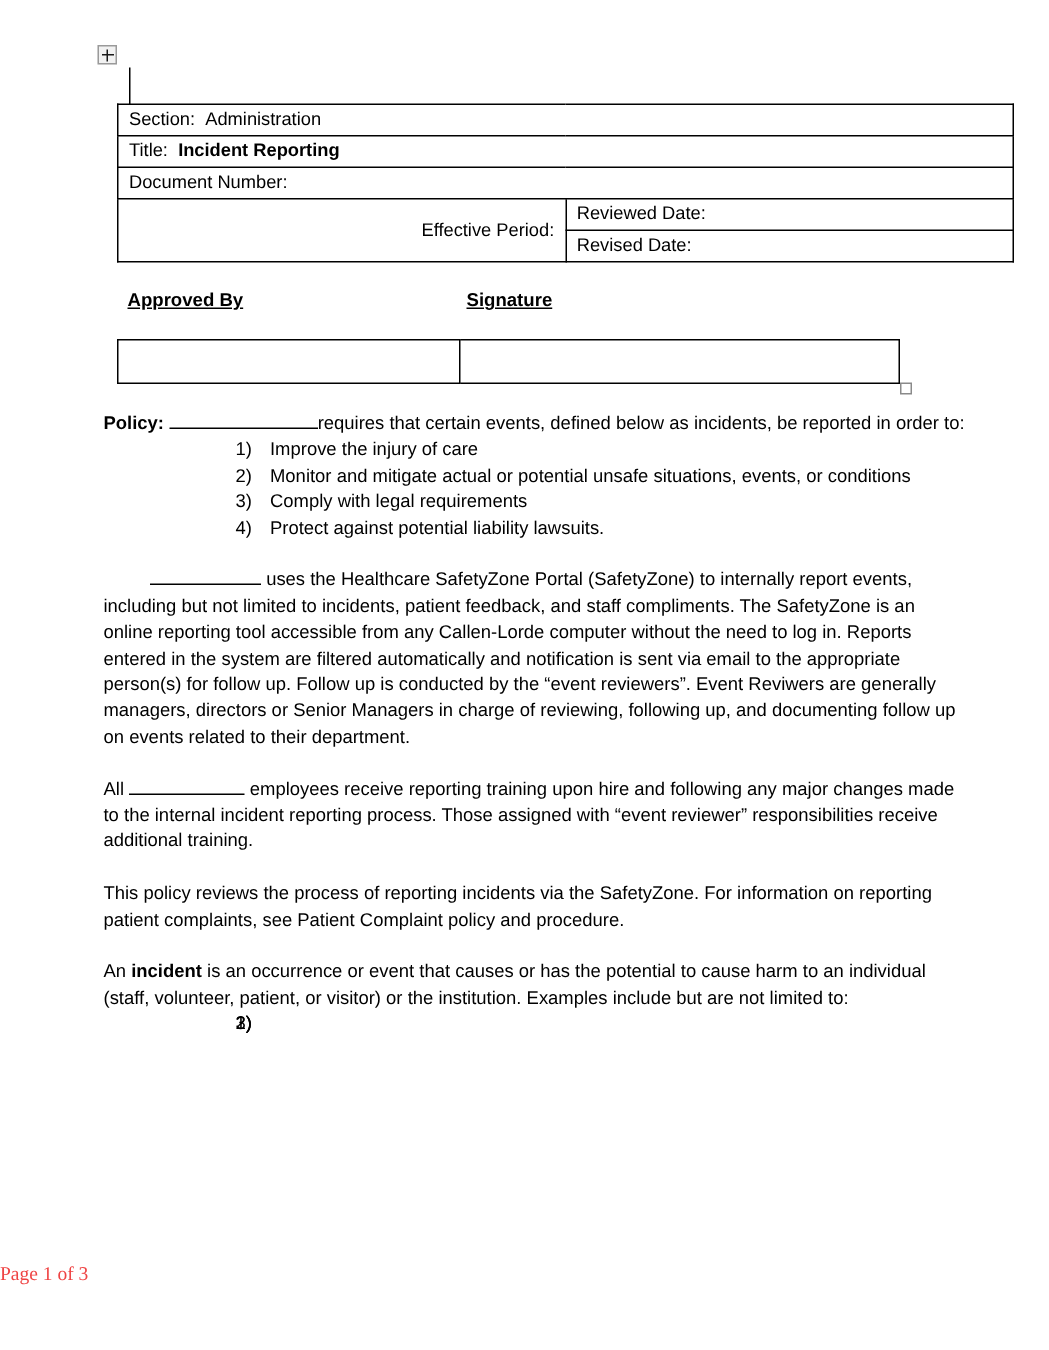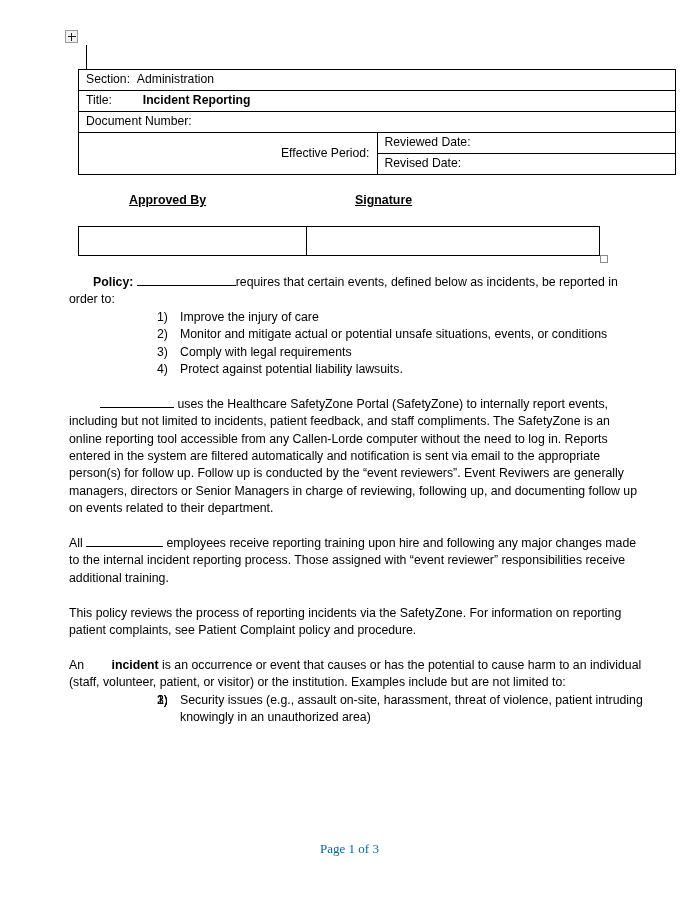--- a/index.html
+++ b/index.html
@@ -89,21 +89,20 @@
   }
   .doc-table td b { font-weight: bold; }
 
   
   .sig-heads {
     position: absolute;
     left: 78px;
     top: 193px;
     width: 522px;
     height: 18px;
-    margin-left: 44px;
   }
   .sig-heads span {
     position: absolute;
     font-size: 12.4px;
     font-weight: bold;
     text-decoration: underline;
     white-space: nowrap;
   }
   .sig-heads .h-approved { left: 7px; top: 0; }
   .sig-heads .h-signature { left: 233px; top: 0; }
@@ -131,21 +130,21 @@
     width: 575px;
     font-size: 12.3px;
     line-height: 17.4px;
     text-align: left;
   }
   .body-text p {
     margin: 0 0 0 0;
   }
   .para-gap { height: 17.4px; }
 
-  b, .bold { font-weight: bold; margin-left: 24px; }
+  b, .bold { font-weight: bold; }
 
   .blank-line {
     display: inline-block;
     border-bottom: 1px solid #000000;
     vertical-align: baseline;
   }
   .blank-w1 { width: 99px; }
   .blank-w2 { width: 74px; }
   .blank-w3 { width: 77px; }
 
@@ -175,24 +174,24 @@
     width: 20px;
     text-align: left;
   }
 
   
   .page-footer {
     position: absolute;
     left: 0;
     top: 841px;
     width: 699px;
-    text-align: center;
+    text-align: left;
     font-family: "Liberation Serif", serif;
     font-size: 13px;
-    color: #0369a1;
+    color: #ef4444;
   }
 </style>
 </head>
 <body>
 
 <div class="page">
 
   <div class="table-move-handle"></div>
 
   <div class="caret-line"></div>
@@ -277,20 +276,20 @@
 
     <div class="para-gap"></div>
 
     <p><span>An</span>
       <b>incident</b>
       <span>is an occurrence or event that causes or has the potential to cause harm to an individual (staff, volunteer, patient, or visitor) or the institution. Examples include but are not limited to:</span></p>
 
     <ol class="num-list">
       <li><span class="num">1)</span></li>
       <li><span class="num">2)</span></li>
-      <li><span class="num">3)</span><span>Security issues (e.g., assault on-site, harassment, threat of violence, patient intruding knowingly in an unauthorized area)</span></li>
+      <li><span class="num">3)</span></li>
     </ol>
 
   </div>
 
   <div class="page-footer">Page 1 of 3</div>
 
 </div>
 
 </body></html>

